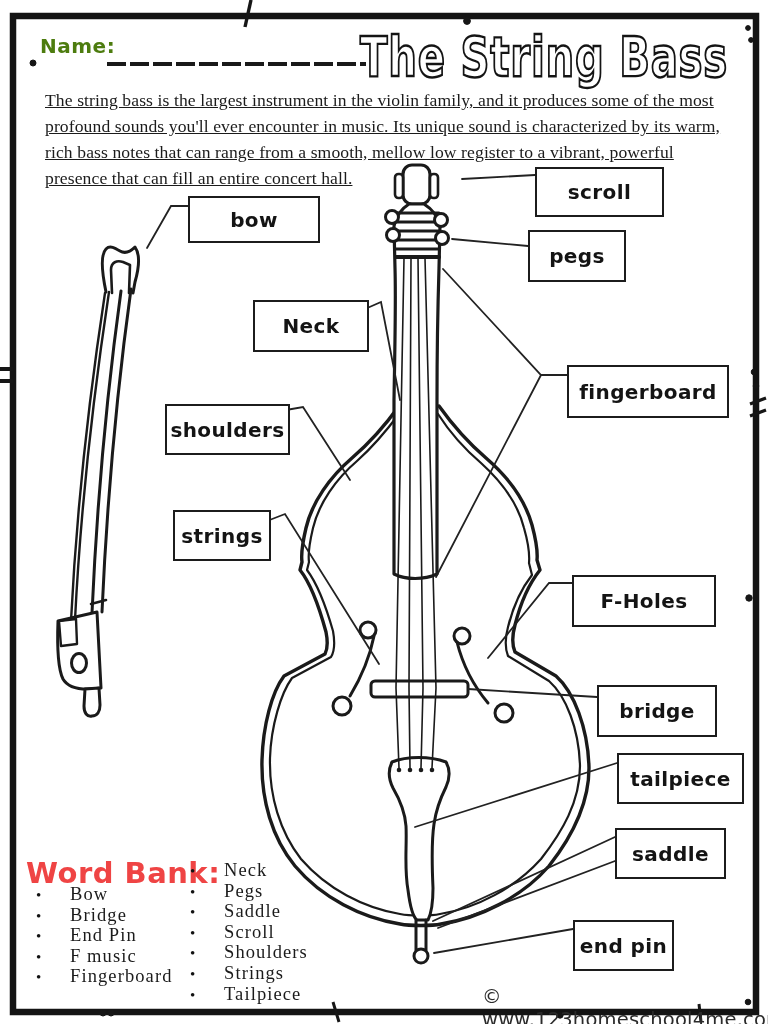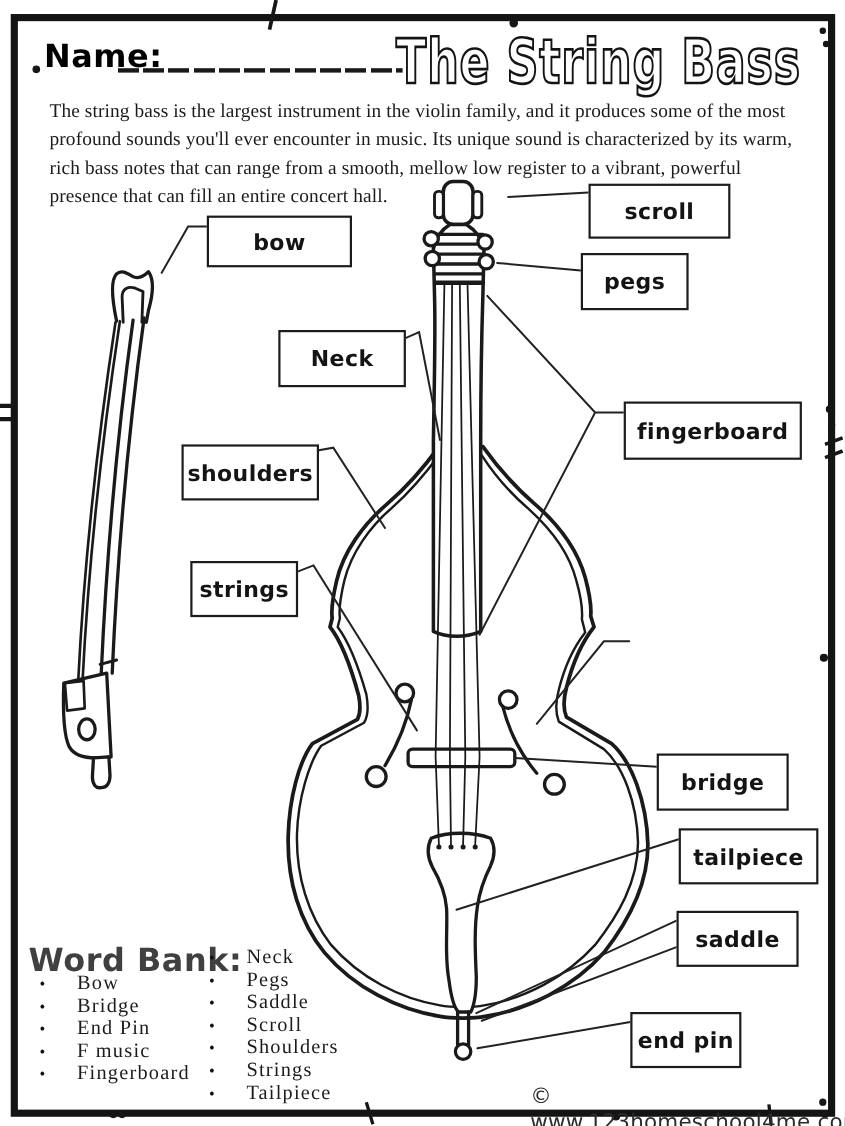--- a/index.html
+++ b/index.html
@@ -1,33 +1,33 @@
 <!DOCTYPE html>
 <html><head>
 <meta charset="utf-8">
 <style>
   html,body{margin:0;padding:0;background:#e8e8e8;}
   .sheet{position:relative;width:768px;height:1024px;background:#ffffff;overflow:hidden;
          font-family:"DejaVu Sans","Liberation Sans",sans-serif;}
   svg.art{position:absolute;left:0;top:0;width:768px;height:1024px;}
-  .name-label{position:absolute;left:40px;top:34px;font-size:29px;font-weight:800;
-              color:#000000;letter-spacing:.5px;}
+  .name-label{position:absolute;left:40px;top:34px;font-size:20px;font-weight:800;
+              color:#4d7c0f;letter-spacing:.5px;}
   .name-line{position:absolute;left:107px;top:62px;width:259px;height:3.6px;
              background:repeating-linear-gradient(90deg,#191919 0 19px,rgba(0,0,0,0) 19px 23px);}
   .title{position:absolute;top:24px;right:40px;font-size:56px;font-weight:800;white-space:nowrap;
          color:#ffffff;-webkit-text-stroke:2.4px #141414;letter-spacing:1px;
          transform:scaleX(.72);transform-origin:100% 0;}
   .intro{position:absolute;left:45px;top:88px;width:692px;
          font-family:"Liberation Serif","DejaVu Serif",serif;font-size:17.6px;line-height:1.47;
-         color:#1b1b1b;letter-spacing:.1px;}
+         color:#1b1b1b;letter-spacing:.1px;text-decoration:underline;}
   .lbl{position:absolute;border:2.4px solid #1c1c1c;background:#ffffff;display:flex;
        align-items:center;justify-content:center;font-weight:700;font-size:20px;color:#141414;
        letter-spacing:.4px;}
   .wb-head{position:absolute;left:26px;top:856px;font-size:29px;font-weight:800;
-           letter-spacing:.5px;color:#404040;}
+           letter-spacing:.5px;color:#ef4444;}
   .wb-col{position:absolute;list-style:none;margin:0;padding:0;
           font-family:"Liberation Serif","DejaVu Serif",serif;font-size:18.5px;
           letter-spacing:1.1px;color:#1b1b1b;}
   .wb-col li{height:20.6px;line-height:20.6px;white-space:nowrap;}
   .wb-col li::before{content:"\2022";display:inline-block;width:12px;margin-right:22px;
                      font-size:15px;color:#111;}
   .credit{position:absolute;left:482px;top:985px;font-size:19.5px;color:#2b2b2b;
           letter-spacing:.2px;font-weight:400;}
 </style>
 </head>
@@ -154,20 +154,23 @@
     </div>
   <div class="lbl" style="left:567px;top:365px;width:158px;height:49px">
       <span>fingerboard</span>
     </div>
   <div class="lbl" style="left:165px;top:404px;width:121px;height:47px">
       <span>shoulders</span>
     </div>
   <div class="lbl" style="left:173px;top:510px;width:94px;height:47px">
       <span>strings</span>
     </div>
+  <div class="lbl" style="left:572px;top:575px;width:140px;height:48px">
+      <span>F-Holes</span>
+    </div>
   <div class="lbl" style="left:597px;top:685px;width:116px;height:48px">
       <span>bridge</span>
     </div>
   <div class="lbl" style="left:617px;top:753px;width:123px;height:47px">
       <span>tailpiece</span>
     </div>
   <div class="lbl" style="left:615px;top:828px;width:107px;height:47px">
       <span>saddle</span>
     </div>
   <div class="lbl" style="left:573px;top:920px;width:97px;height:47px">

